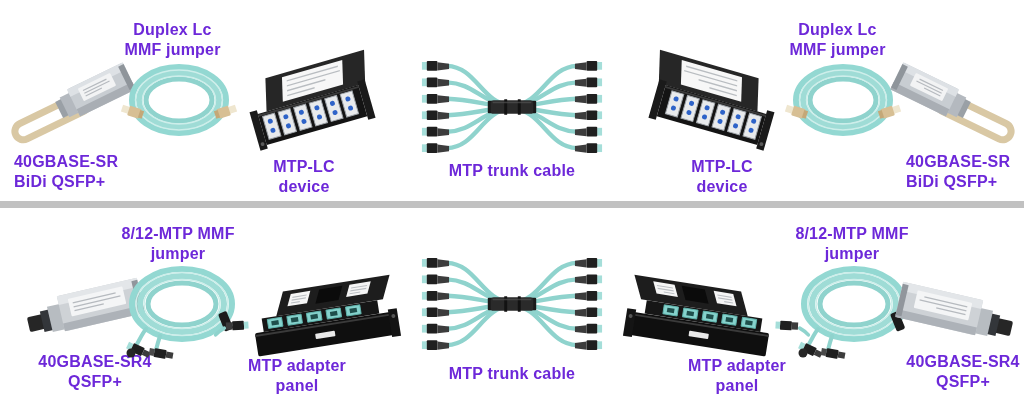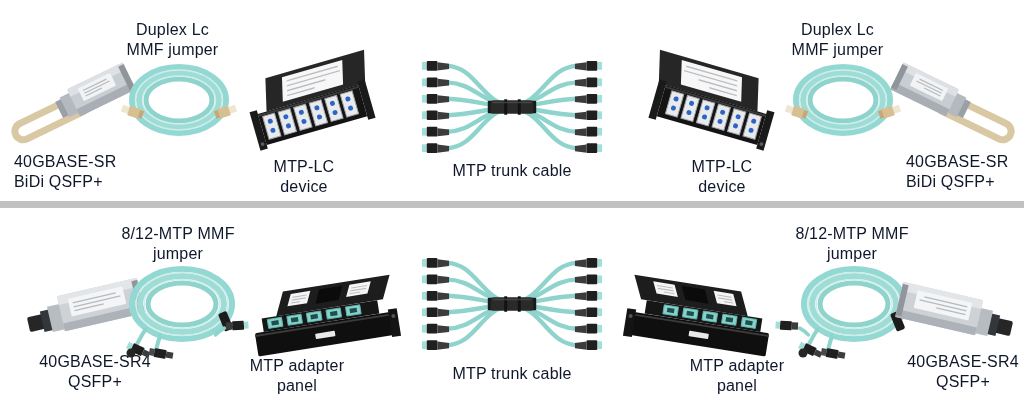--- a/index.html
+++ b/index.html
@@ -1,21 +1,21 @@
 <!DOCTYPE html>
 <html><head>
 <meta charset="utf-8">
 <style>
   html,body{margin:0;padding:0;background:#ffffff;}
   .canvas{
     position:relative;width:1024px;height:414px;background:#ffffff;
     overflow:hidden;font-family:"Liberation Sans",sans-serif;
   }
   .label{
-    position:absolute;font-weight:400;color:#0f172a;font-size:16px;
+    position:absolute;font-weight:700;color:#6d28d9;font-size:16px;
     line-height:19.5px;text-align:center;white-space:nowrap;
     letter-spacing:0.2px;
   }
   .label.leftalign{text-align:left;}
   .label .line{display:block;}
   .divider{position:absolute;left:0;top:201px;width:1024px;height:7px;background:#c1c1c1;}
   svg.illu{position:absolute;overflow:visible;}
   .mirror{transform:scaleX(-1);}
 </style>
 </head>

